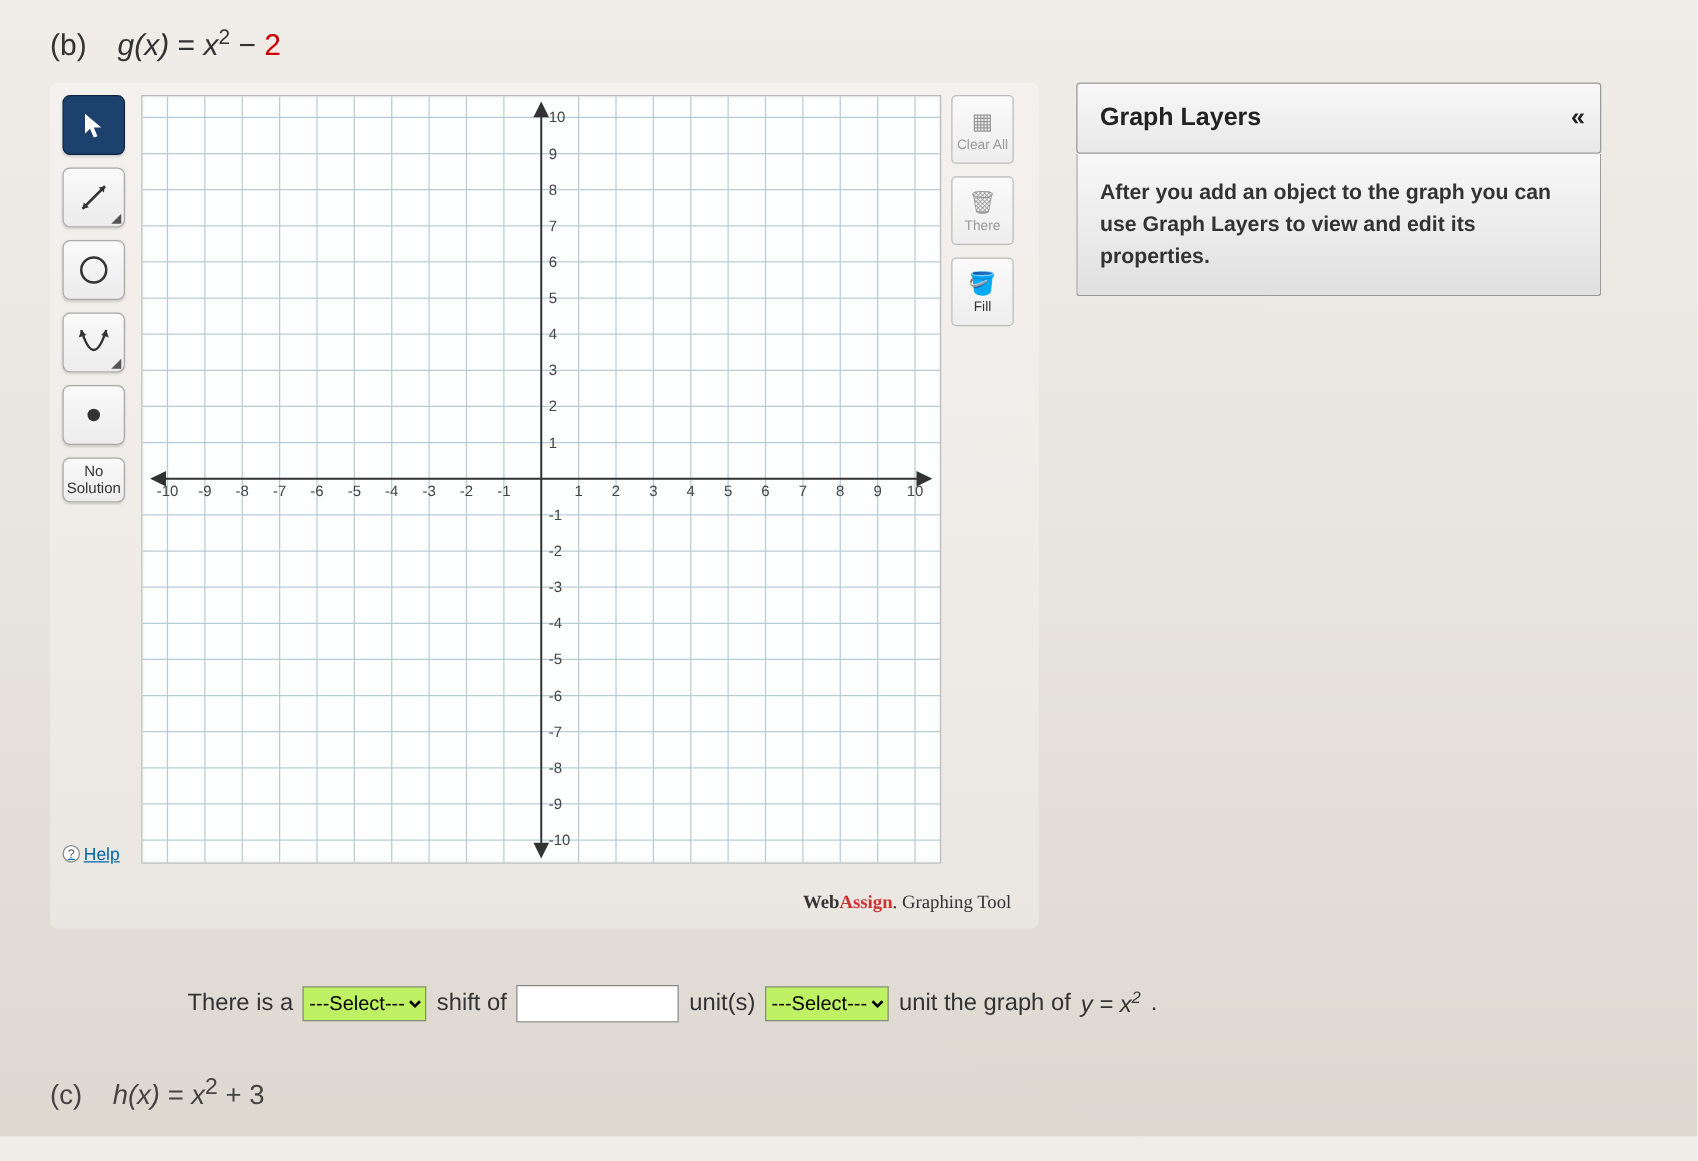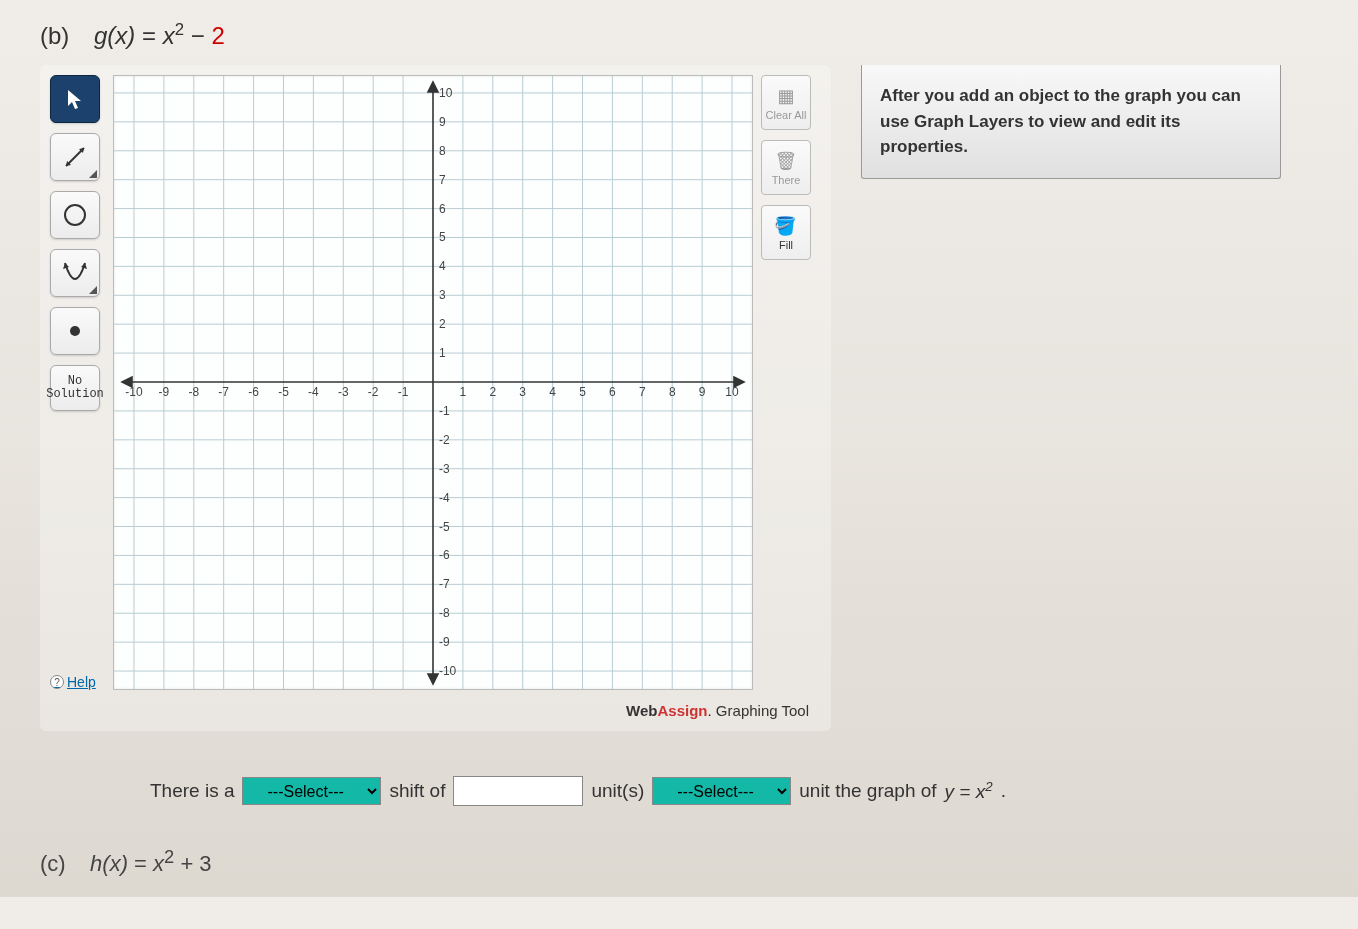--- a/index.html
+++ b/index.html
@@ -57,22 +57,21 @@
   }
   .tool-btn.active {
     background: #1c416d;
     color: #fff;
     border-color: #0e2640;
   }
   .tool-btn.no-solution {
     font-size: 12px;
     line-height: 1.1;
     text-align: center;
-    height: 46px;
-    font-family: Liberation Mono, monospace;
+    height: 36px;
   }
   .tool-corner {
     position:absolute; right:2px; bottom:2px; width:0; height:0;
     border-left:8px solid transparent; border-bottom:8px solid #555;
   }
   .help-link {
     margin-top: auto;
     padding-top: 160px;
     color: #0066aa;
     font-size: 14px;
@@ -105,22 +104,23 @@
     width:50px;height:55px;border:1px solid #bbb;border-radius:4px;
     background:linear-gradient(#fafafa,#eee);
     display:flex;flex-direction:column;align-items:center;justify-content:center;
     font-size:11px;color:#999;cursor:pointer;gap:2px;
   }
   .action-btn.enabled { color:#333; }
   .action-icon{font-size:18px;}
   
   .graph-footer{
     text-align:right;
-    padding: 12px 12px 2px;
+    padding: 23px 12px 2px;
     font-size:15px;
+    font-family:Liberation Serif, serif;
   }
   .graph-footer .web{color:#333;font-weight:bold;}
   .graph-footer .assign{color:#c33;font-weight:bold;}
   .graph-footer .tool{color:#333;}
 
   .layers-panel {
     margin-left: 30px;
     width: 420px;
   }
   .layers-header {
@@ -147,21 +147,21 @@
   }
 
   .answer-row {
     margin-top: 45px;
     margin-left: 110px;
     font-size: 19px;
     color:#333;
     display:flex;align-items:center;gap:8px;flex-wrap:wrap;
   }
   select {
-    font-size:16px;padding:2px 20px;border:1px solid #888;background:#14b8a6;
+    font-size:16px;padding:2px 0;border:1px solid #888;background:#bef264;
     height:28px;
   }
   .blank-input{
     width:130px;height:30px;border:1px solid #888;background:#fff;
     padding:2px 6px;font-size:16px;
   }
   .eqn{font-style:italic;}
   .eqn sup{font-size:.7em;}
 
   .next-part {
@@ -345,20 +345,24 @@
           <span>Fill</span>
         </div>
       </div>
     </div>
     <div class="graph-footer">
       <span class="web">Web</span><span class="assign">Assign</span><span>.</span><span class="tool"> Graphing Tool</span>
     </div>
   </div>
 
   <div class="layers-panel">
+    <div class="layers-header">
+      <span>Graph Layers</span>
+      <span class="chevrons">«</span>
+    </div>
     <div class="layers-body">After you add an object to the graph you can use Graph Layers to view and edit its properties.</div>
   </div>
 </div>
 
 <div class="answer-row">
   <span>There is a</span>
   <select>
     <option>---Select---</option>
   </select>
   <span>shift of</span>

